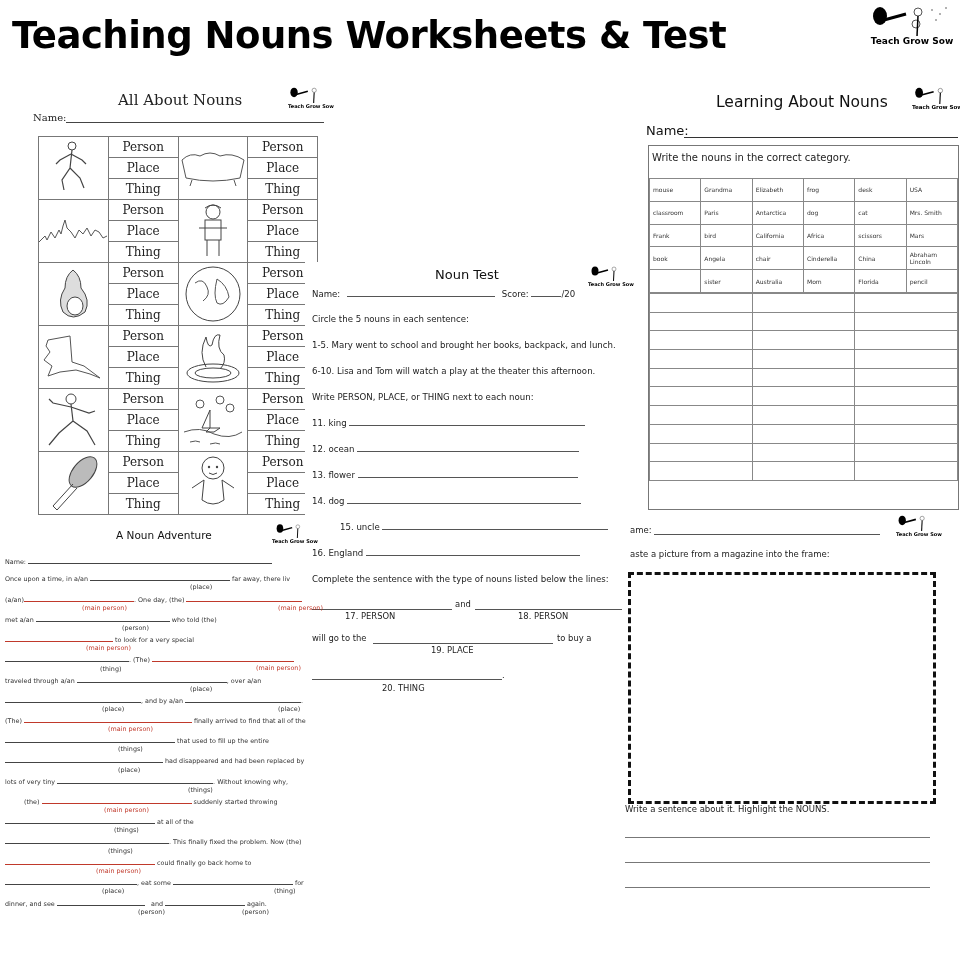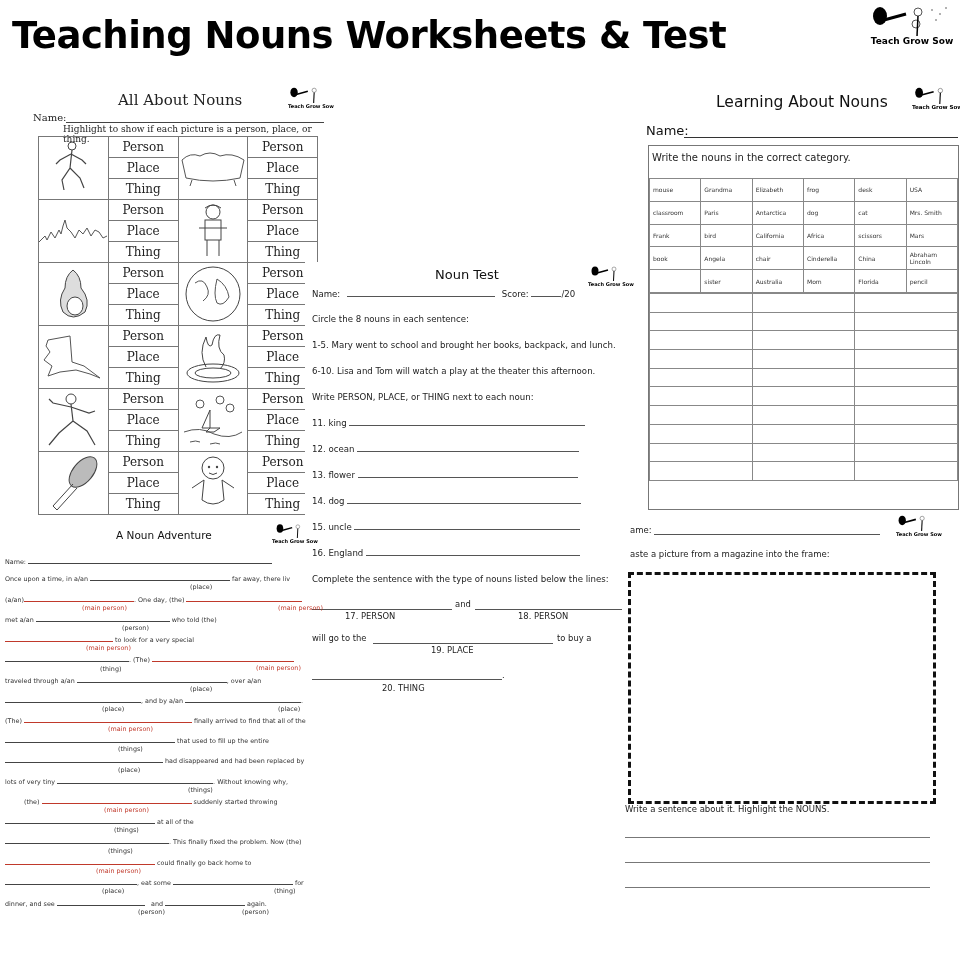--- a/index.html
+++ b/index.html
@@ -94,21 +94,20 @@
     <svg width="46" height="18" viewBox="0 0 84 34">
       <ellipse cx="10" cy="14" rx="7" ry="9" fill="#000"></ellipse>
       <path d="M14 18 L36 12" stroke="#000" stroke-width="3"></path>
       <circle cx="48" cy="10" r="4" fill="none" stroke="#555"></circle>
       <line x1="48" y1="14" x2="47" y2="34" stroke="#000" stroke-width="2"></line>
     </svg>
     <span class="logo-text" style="font-size:5px;">Teach Grow Sow</span>
   </div>
   <div class="name">Name:</div>
   <div class="name-line"></div>
-  <div class="instr">Highlight to show if  each picture is a person, place, or thing.</div>
 
   <table class="grid">
 
     <tbody>
         <tr>
       <td class="pic" rowspan="3">
         <svg class="pic-svg" width="46" height="56" viewBox="0 0 46 56">
               <circle cx="22" cy="6" r="4" fill="none" stroke="#444"></circle>
               <path d="M22 10 L20 28 L12 40 L14 50 M20 28 L30 38 L34 48 M21 14 L10 20 L6 24 M21 14 L32 20 L36 24" fill="none" stroke="#444" stroke-width="1.2"></path>
             </svg>
@@ -394,30 +393,30 @@
     <span class="logo-text" style="font-size:5px;">Teach Grow Sow</span>
   </div>
 
   <div class="line-text" style="top:27px;">
     <span>Name:</span>
     <span class="ul" style="width:148px; margin-left:4px;"></span>
     <span style="margin-left:4px;">Score:</span>
     <span class="ul" style="width:30px;"></span><span>/20</span>
   </div>
 
-  <div class="line-text" style="top:52px;">Circle the 8 nouns in each sentence:</div>
+  <div class="line-text" style="top:52px;">Circle the 5 nouns in each sentence:</div>
   <div class="line-text" style="top:78px;">1-5. Mary went to school and brought her books, backpack, and lunch.</div>
   <div class="line-text" style="top:104px;">6-10. Lisa and Tom will watch a play at the theater this afternoon.</div>
   <div class="line-text" style="top:130px;">Write PERSON, PLACE, or THING next to each noun:</div>
 
   <div class="line-text" style="top:156px;"><span>11. king</span> <span class="ul" style="width:236px;"></span></div>
   <div class="line-text" style="top:182px;"><span>12. ocean</span> <span class="ul" style="width:222px;"></span></div>
   <div class="line-text" style="top:208px;"><span>13. flower</span> <span class="ul" style="width:220px;"></span></div>
   <div class="line-text" style="top:234px;"><span>14. dog</span> <span class="ul" style="width:234px;"></span></div>
-  <div class="line-text" style="top:260px;"><span>15. uncle</span> <span class="ul" style="width:226px;"></span></div>
+  <div class="line-text" style="top:260px;margin-left:28px;"><span>15. uncle</span> <span class="ul" style="width:226px;"></span></div>
   <div class="line-text" style="top:286px;"><span>16. England</span> <span class="ul" style="width:214px;"></span></div>
 
   <div class="line-text" style="top:312px;">Complete the sentence with the type of nouns listed below the lines:</div>
 
   <div class="blank" style="left:7px; top:347px; width:140px;"></div>
   <div class="cap" style="left:150px; top:337px;">and</div>
   <div class="blank" style="left:170px; top:347px; width:150px;"></div>
   <div class="cap" style="left:40px; top:349px;">17. PERSON</div>
   <div class="cap" style="left:213px; top:349px;">18. PERSON</div>
 

